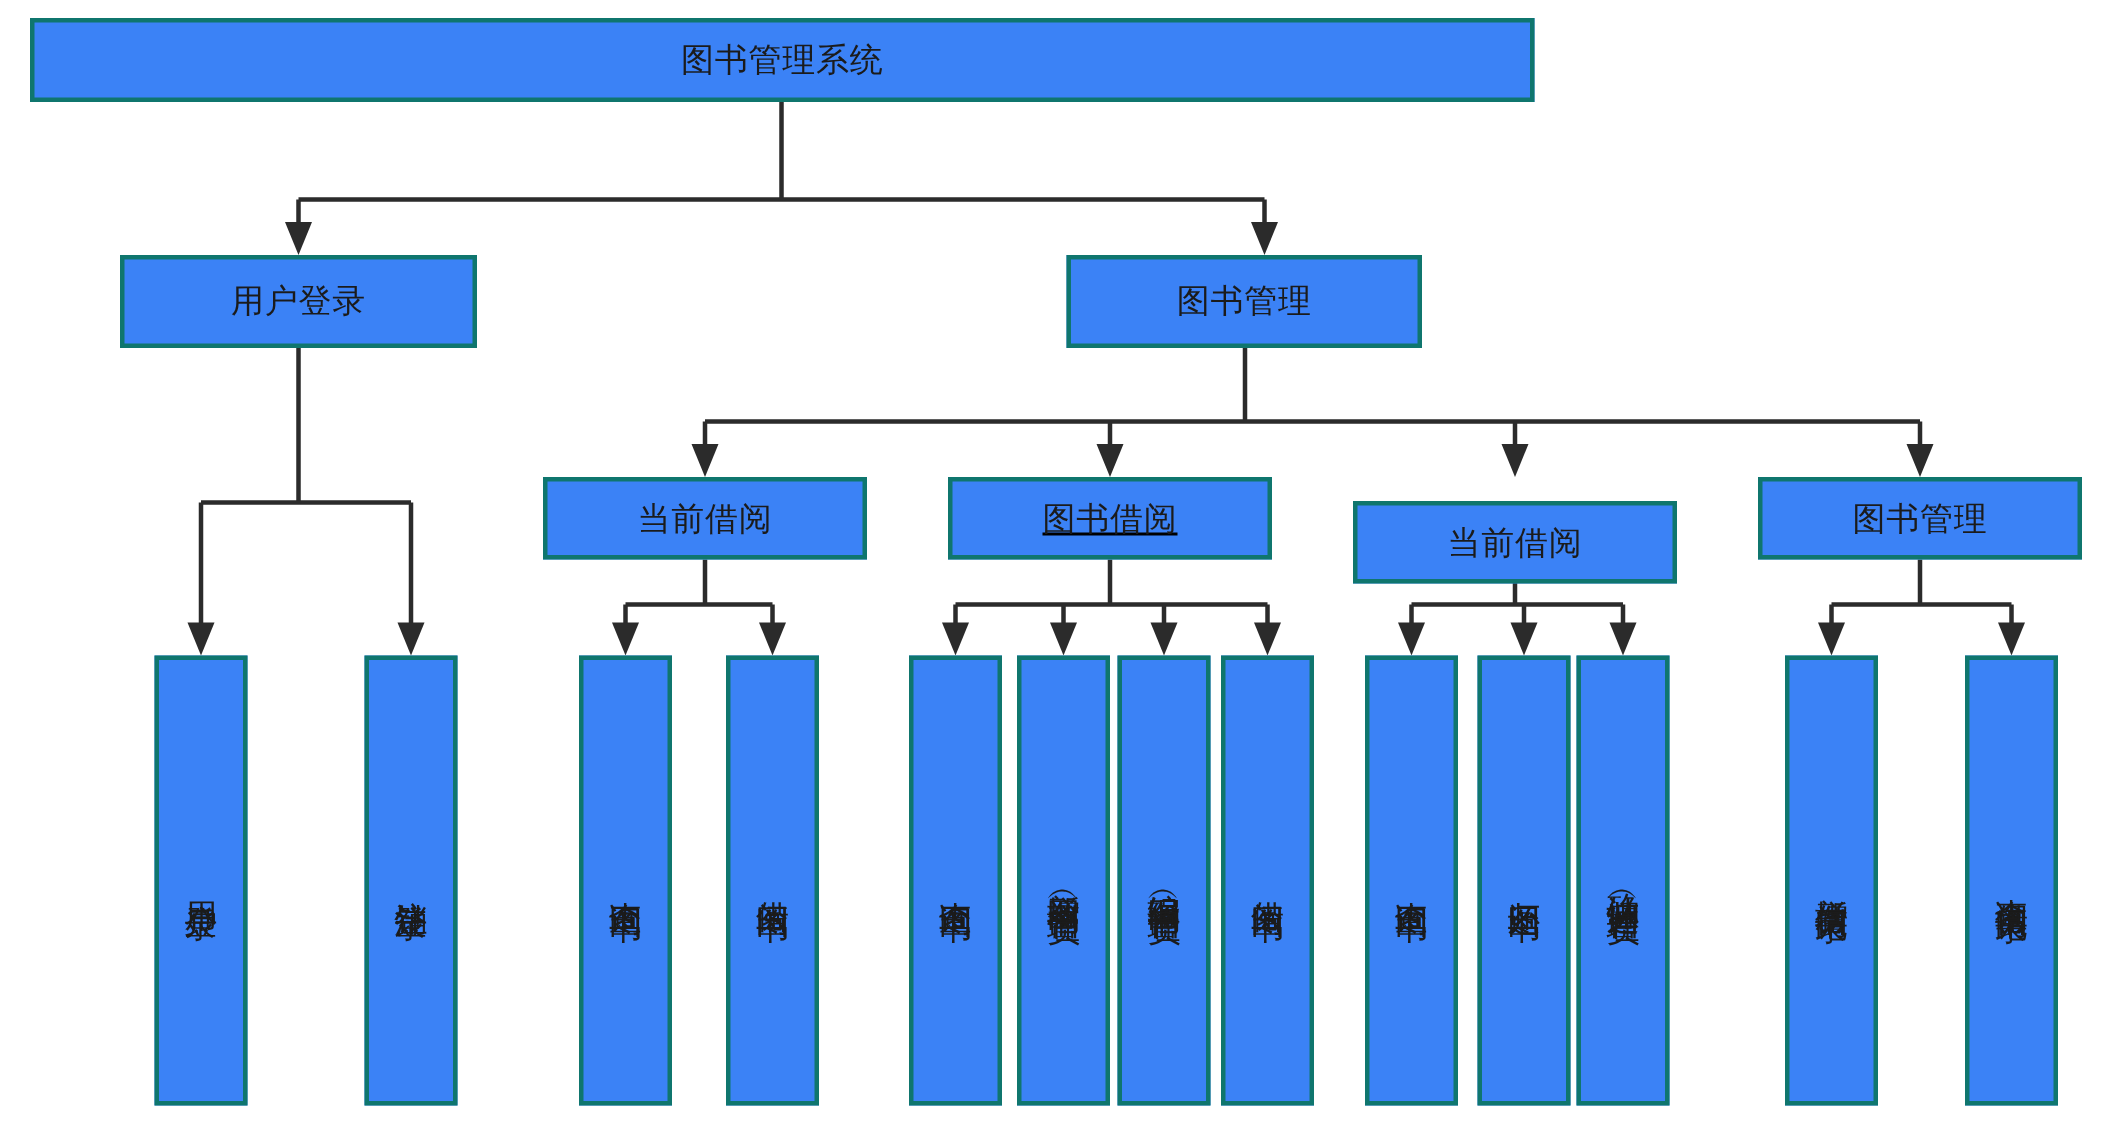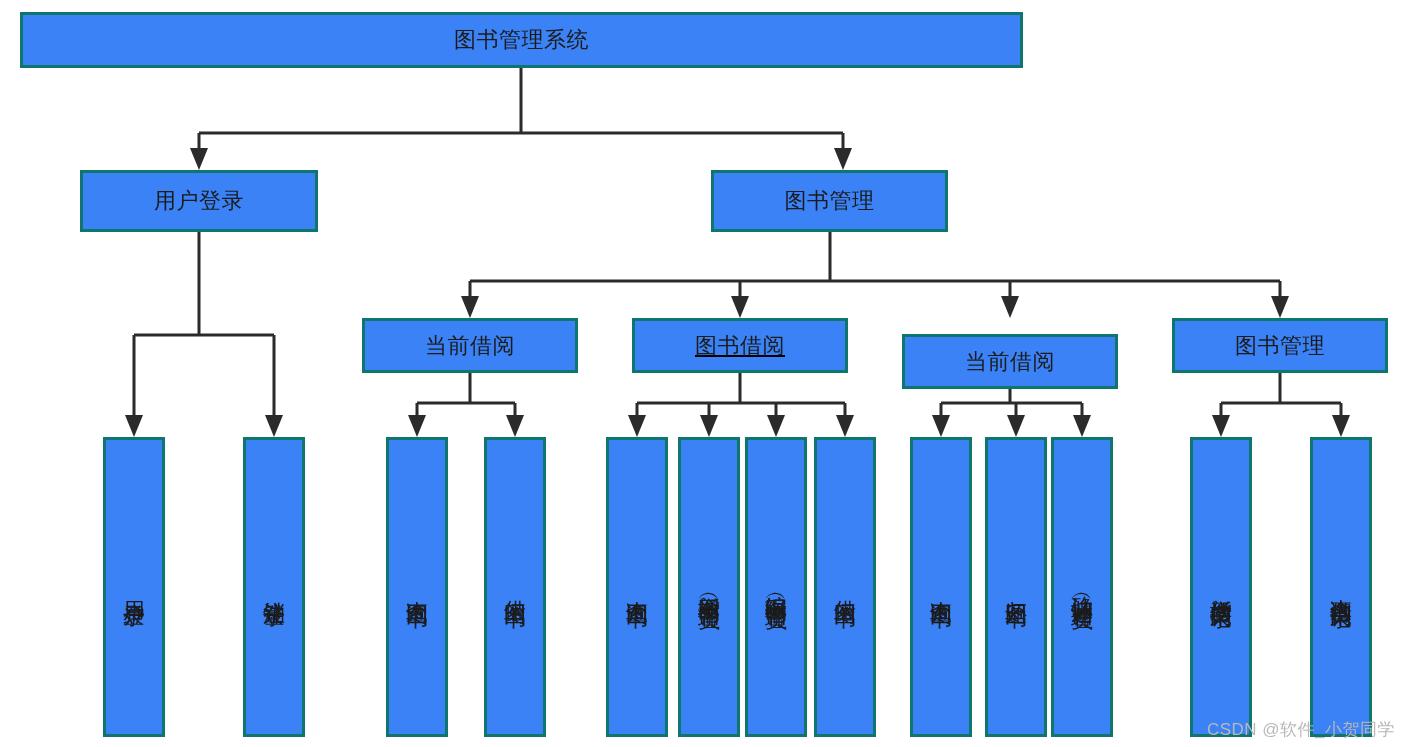--- a/index.html
+++ b/index.html
@@ -163,14 +163,13 @@
       <div class="node-box" style="left: 1051px; top: 437px; width: 62px; height: 300px;">
         <span class="node-label-v">确认归还（管理员）</span>
       </div>
       <div class="node-box" style="left: 1190px; top: 437px; width: 62px; height: 300px;">
         <span class="node-label-v">新增借阅记录</span>
       </div>
       <div class="node-box" style="left: 1310px; top: 437px; width: 62px; height: 300px;">
         <span class="node-label-v">查询借阅记录</span>
       </div>
     </div>
-  <div class="watermark">CSDN @软件_小贺同学</div>
 </div>
 
 </body></html>

